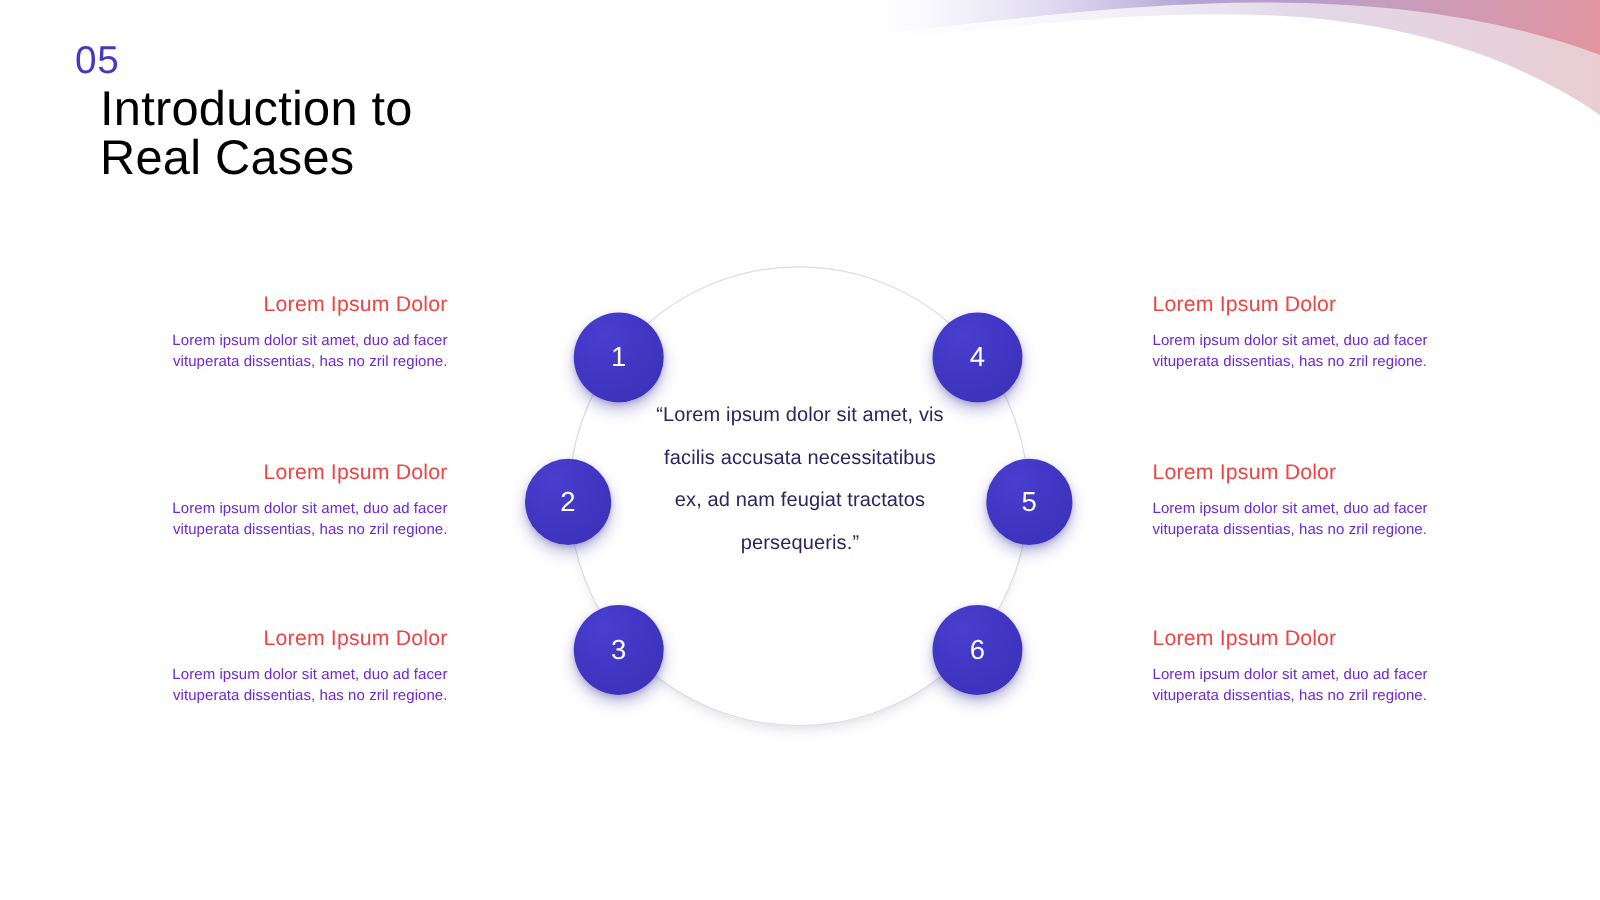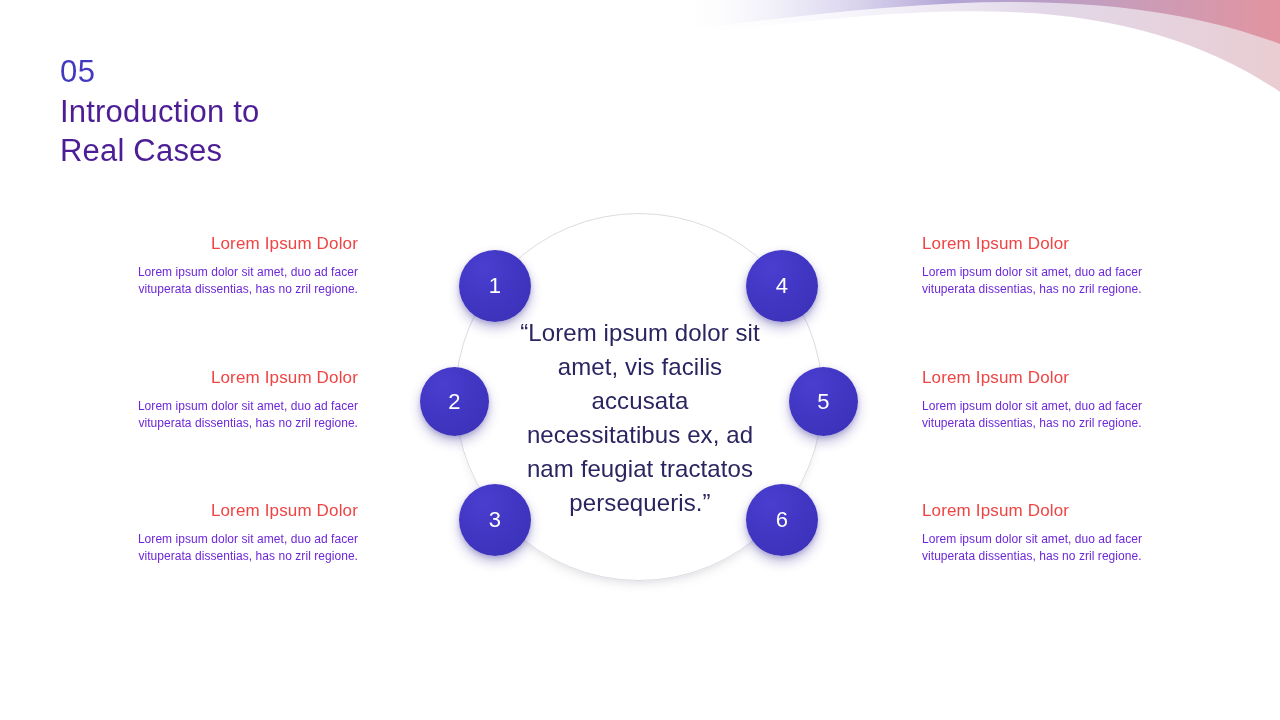--- a/index.html
+++ b/index.html
@@ -28,37 +28,38 @@
     right: 0;
     width: 600px;
     height: 130px;
     pointer-events: none;
   }
 
   
   .title-block {
     position: absolute;
     left: 60px;
-    top: 52px;
+    top: 28px;
     width: 420px;
   }
   .slide-number {
     font-size: 31px;
     line-height: 40px;
     color: #4339c0;
     letter-spacing: 0.5px;
     font-weight: 400;
   }
   .slide-title {
-    font-size: 31px;
+    font-size: 39px;
     line-height: 39px;
-    color: #4c1d95;
+    color: #000000;
     letter-spacing: 0.2px;
     font-weight: 400;
     white-space: pre-line;
+    margin-left: 20px;
   }
 
   
   .diagram {
     position: absolute;
     left: 455px;
     top: 213px;
     width: 370px;
     height: 378px;
   }
@@ -98,21 +99,21 @@
   .node-4 { left: 291px; top: 37px;  }
   .node-5 { left: 334px; top: 154px; }
   .node-6 { left: 291px; top: 271px; }
 
   .quote {
     position: absolute;
     left: 64px;
     top: 103px;
     width: 242px;
     text-align: center;
-    font-size: 24px;
+    font-size: 16px;
     line-height: 34px;
     color: #2a2560;
     letter-spacing: 0.1px;
   }
 
   
   .text-block {
     position: absolute;
     width: 253px;
   }

